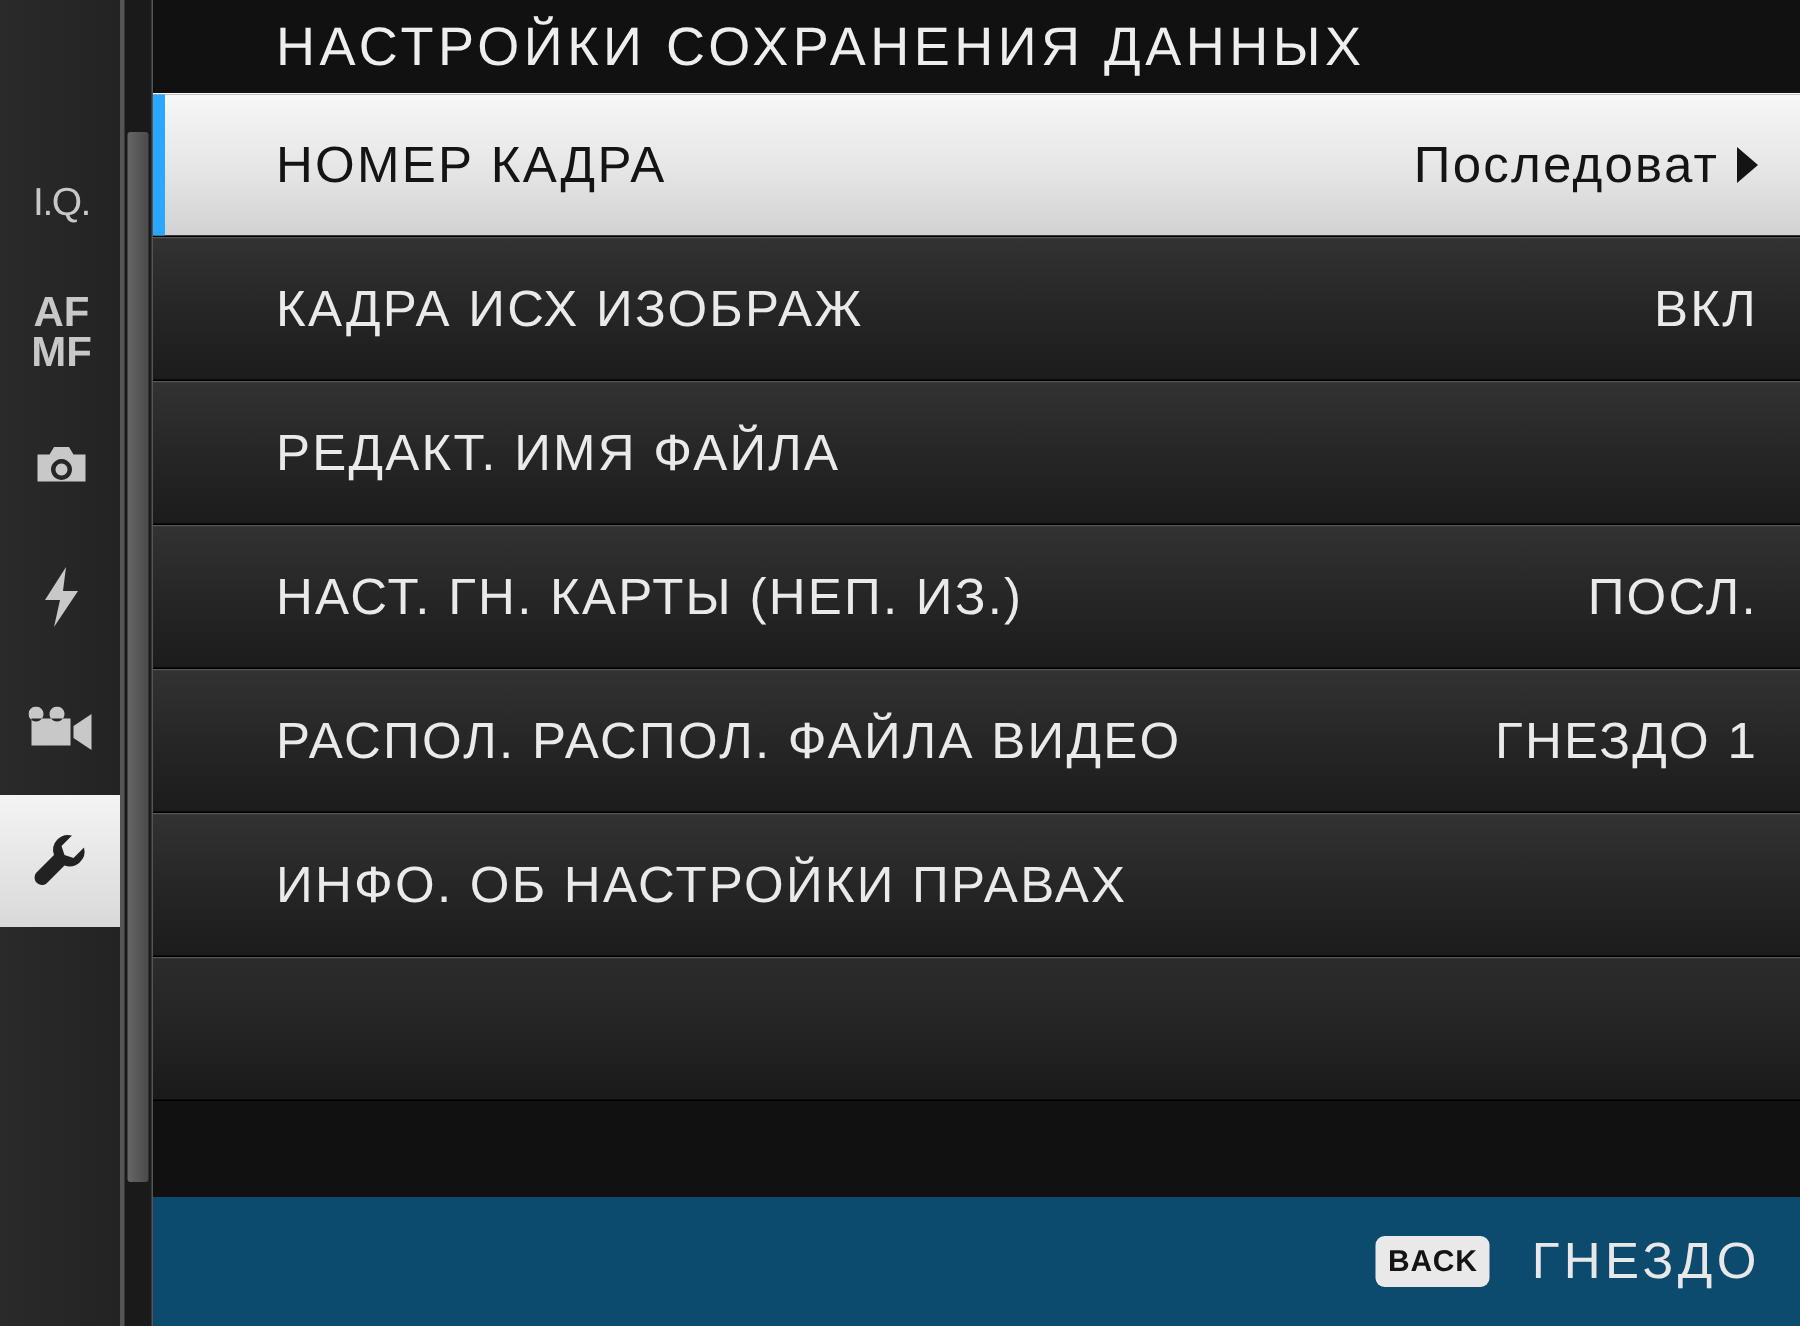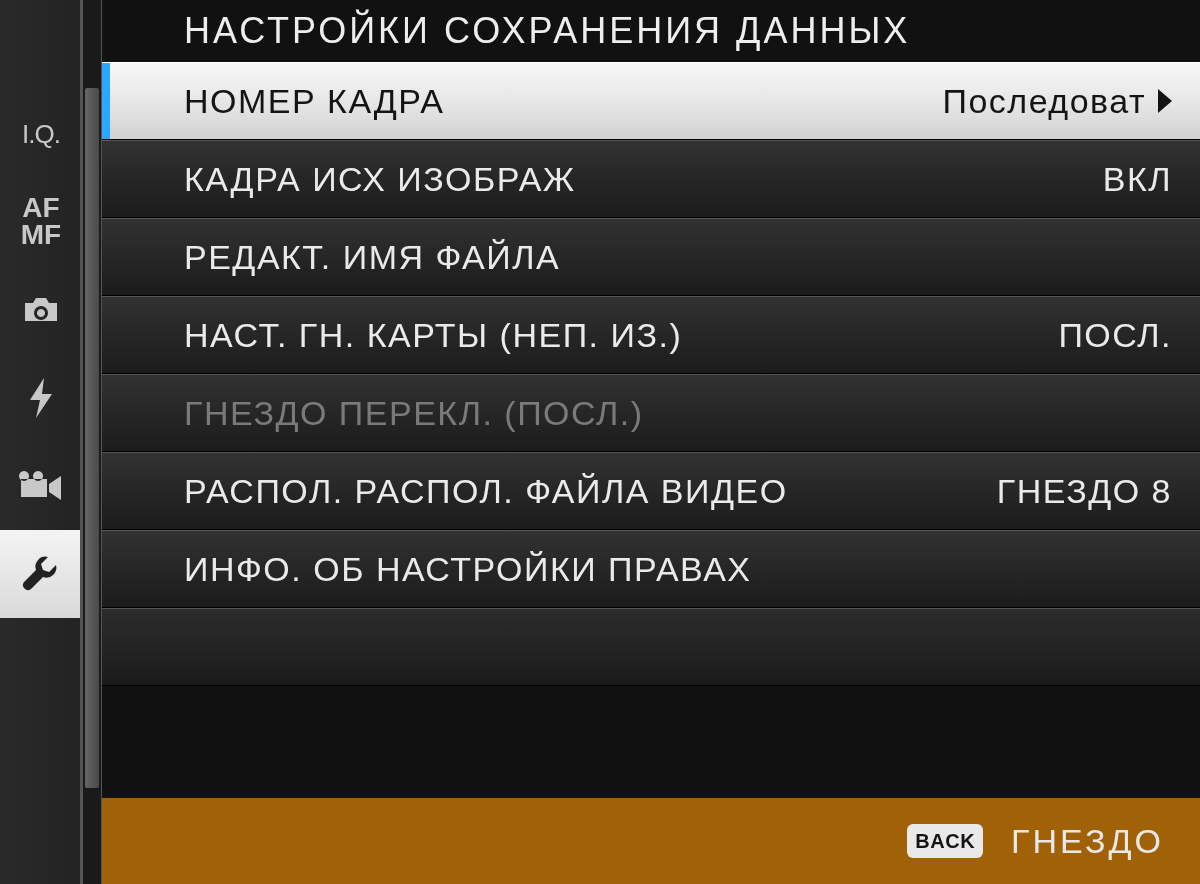--- a/index.html
+++ b/index.html
@@ -96,21 +96,21 @@
     color: #eee;
     font-weight: 500;
   }
 
   .rows {
     flex: 1;
     display: flex;
     flex-direction: column;
   }
   .row {
-    height: 78px;
+    height: 96px;
     display: flex;
     align-items: center;
     padding: 0 28px 0 82px;
     font-size: 34px;
     letter-spacing: 1.5px;
     color: #eaeaea;
     background: linear-gradient(to bottom, #323232 0%, #262626 50%, #1c1c1c 100%);
     border-top: 1px solid #555;
     border-bottom: 1px solid #000;
     position: relative;
@@ -140,26 +140,26 @@
     border-left: 14px solid currentColor;
     margin-left: 12px;
   }
 
   
   .footer {
     height: 86px;
     display: flex;
     align-items: center;
     justify-content: flex-end;
-    padding-right: 36px;
+    padding-right: 26px;
     gap: 28px;
     color: #e8e8e8;
     font-size: 34px;
     letter-spacing: 3px;
-    background: #a16207;
+    background: #0c4a6e;
   }
   .back-badge {
     display: inline-flex;
     align-items: center;
     justify-content: center;
     background: #e9e9e9;
     color: #141414;
     font-size: 20px;
     font-weight: bold;
     letter-spacing: 0.5px;
@@ -245,28 +245,24 @@
       <div class="row">
         <span class="label">РЕДАКТ. ИМЯ ФАЙЛА</span>
         <span class="value"></span>
       </div>
 
       <div class="row">
         <span class="label">НАСТ. ГН. КАРТЫ (НЕП. ИЗ.)</span>
         <span class="value">ПОСЛ.</span>
       </div>
 
-      <div class="row disabled">
-        <span class="label">ГНЕЗДО ПЕРЕКЛ. (ПОСЛ.)</span>
-        <span class="value"></span>
-      </div>
 
       <div class="row">
         <span class="label">РАСПОЛ. РАСПОЛ. ФАЙЛА ВИДЕО</span>
-        <span class="value">ГНЕЗДО 8</span>
+        <span class="value">ГНЕЗДО 1</span>
       </div>
 
       <div class="row">
         <span class="label">ИНФО. ОБ НАСТРОЙКИ ПРАВАХ</span>
         <span class="value"></span>
       </div>
 
       <div class="row empty"></div>
 
     </div>

